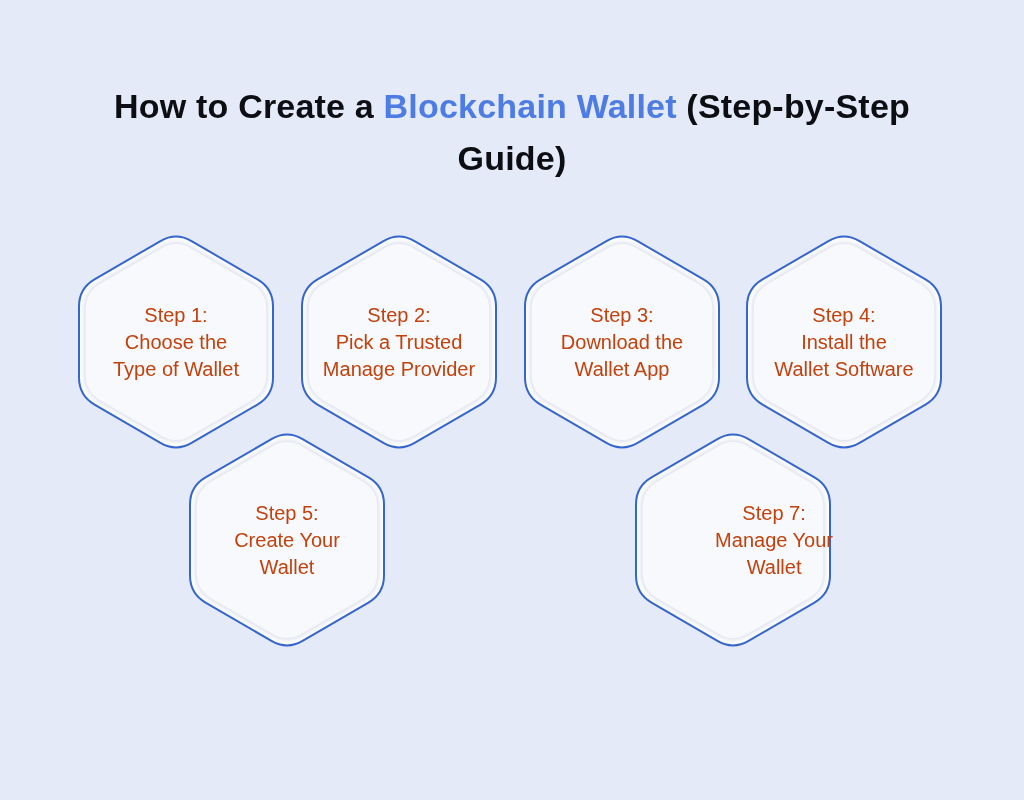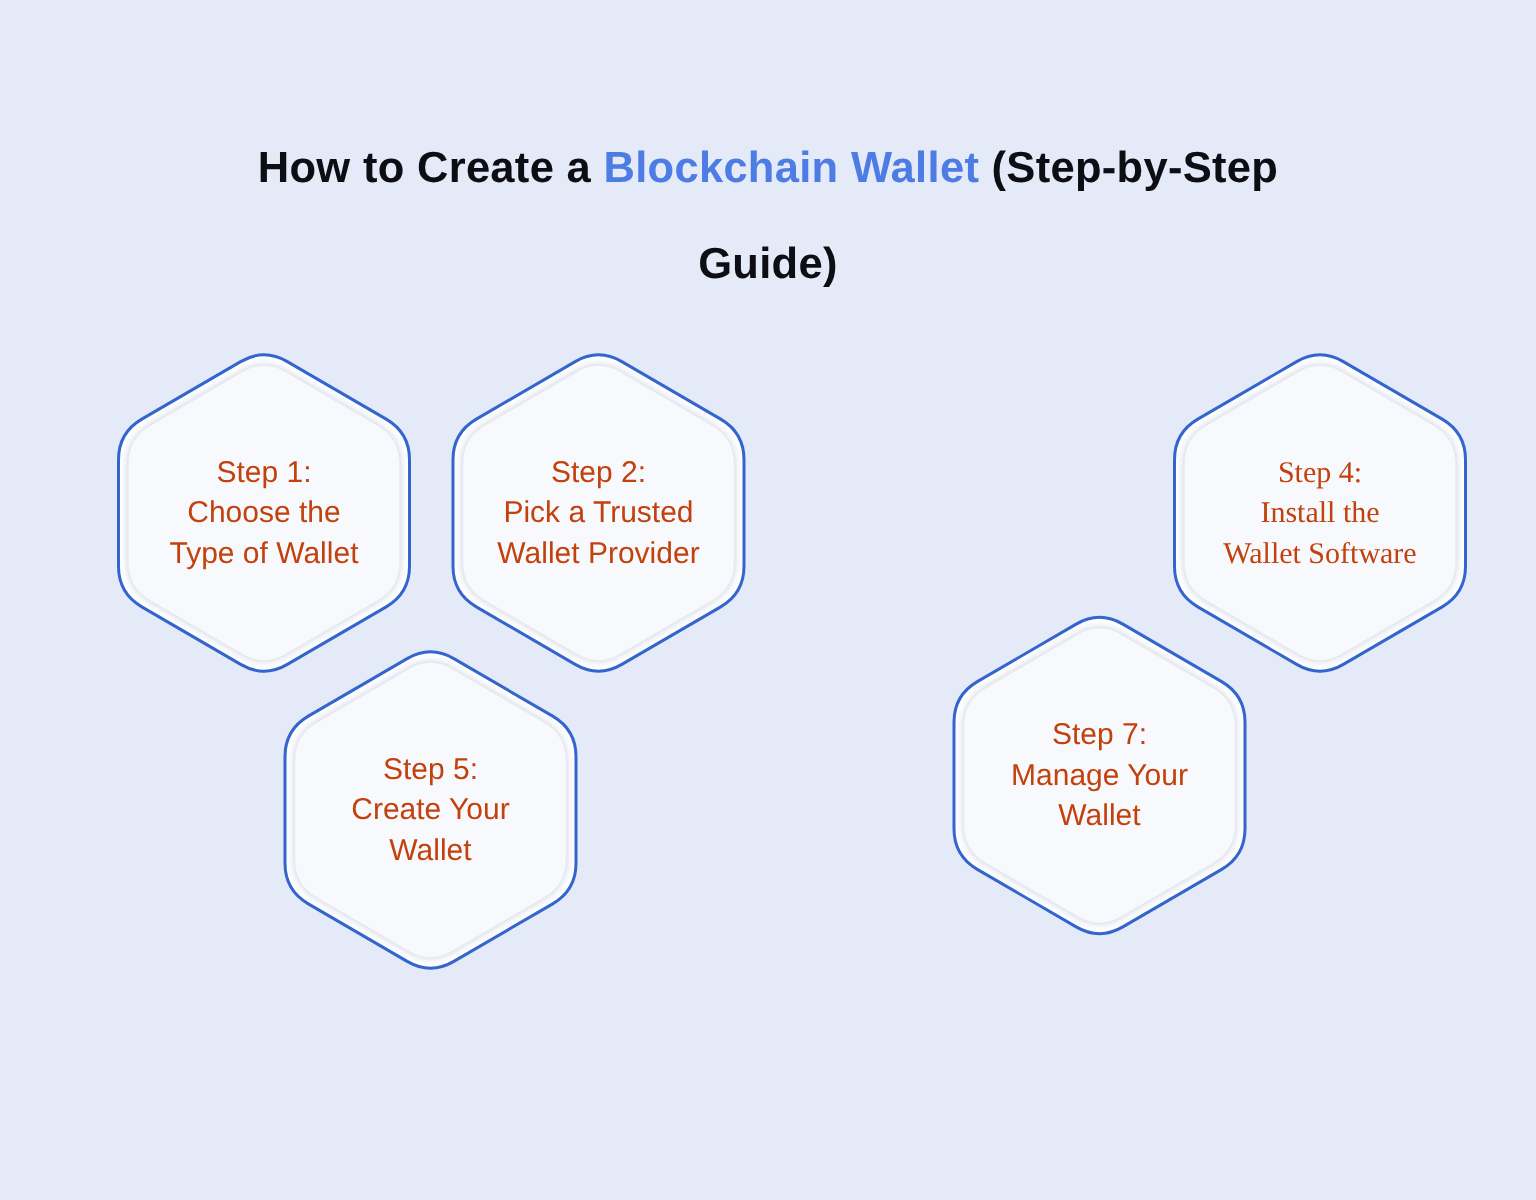--- a/index.html
+++ b/index.html
@@ -22,23 +22,23 @@
     height: 0;
     overflow: hidden;
   }
   .title {
     position: absolute;
     top: 80px;
     left: 0;
     width: 1024px;
     margin: 0;
     text-align: center;
-    font-size: 29px;
+    font-size: 34px;
     font-weight: 700;
-    line-height: 64px;
+    line-height: 52px;
     color: #0d0e13;
     white-space: pre-line;
     letter-spacing: 0.2px;
   }
   .title .hl {
     color: #4d7ce4;
   }
   .hex {
     position: absolute;
     width: 200px;
@@ -67,24 +67,24 @@
     max-width: 178px;
     text-align: center;
     white-space: pre-line;
     font-size: 20px;
     line-height: 27px;
     color: #c2410c;
   }
   .hex-1 { left: 76px;  top: 229px; }
   .hex-2 { left: 299px; top: 229px; }
   .hex-3 { left: 522px; top: 229px; }
-  .hex-4 { left: 780px; top: 229px; font-family: Liberation Serif, serif; }
+  .hex-4 { left: 744px; top: 229px; }
   .hex-5 { left: 187px; top: 427px; }
   .hex-6 { left: 410px; top: 427px; }
-  .hex-7 { left: 633px; top: 404px; }
+  .hex-7 { left: 633px; top: 427px; justify-content: flex-end; }
 </style>
 </head>
 <body>
 
 <div class="canvas">
 
   <svg class="defs-svg" aria-hidden="true">
     <defs>
       <path id="hexPath" d="M 84.45 12.06 Q 100 3 115.55 12.06 L 181.45 50.44 Q 197 59.5 197 77.5 L 197 148.5 Q 197 166.5 181.45 175.56 L 115.55 213.94 Q 100 223 84.45 213.94 L 18.55 175.56 Q 3 166.5 3 148.5 L 3 77.5 Q 3 59.5 18.55 50.44 Z"></path>
       <filter id="softShadow" x="-20%" y="-20%" width="140%" height="140%">
@@ -106,23 +106,32 @@
 Type of Wallet</div>
   </div>
 
   <div class="hex hex-2">
     <svg class="hex-svg" viewBox="0 0 200 226">
       <use href="#hexPath" class="hex-outer"></use>
       <use href="#hexPath" class="hex-inner" filter="url(#softShadow)" transform="translate(100,113) scale(0.93) translate(-100,-113)"></use>
     </svg>
     <div class="hex-label">Step 2:
 Pick a Trusted
-Wallet Provider</div>
+Manage Provider</div>
   </div>
 
+  <div class="hex hex-3">
+    <svg class="hex-svg" viewBox="0 0 200 226">
+      <use href="#hexPath" class="hex-outer"></use>
+      <use href="#hexPath" class="hex-inner" filter="url(#softShadow)" transform="translate(100,113) scale(0.93) translate(-100,-113)"></use>
+    </svg>
+    <div class="hex-label">Step 3:
+Download the
+Wallet App</div>
+  </div>
 
   <div class="hex hex-4">
     <svg class="hex-svg" viewBox="0 0 200 226">
       <use href="#hexPath" class="hex-outer"></use>
       <use href="#hexPath" class="hex-inner" filter="url(#softShadow)" transform="translate(100,113) scale(0.93) translate(-100,-113)"></use>
     </svg>
     <div class="hex-label">Step 4:
 Install the
 Wallet Software</div>
   </div>

